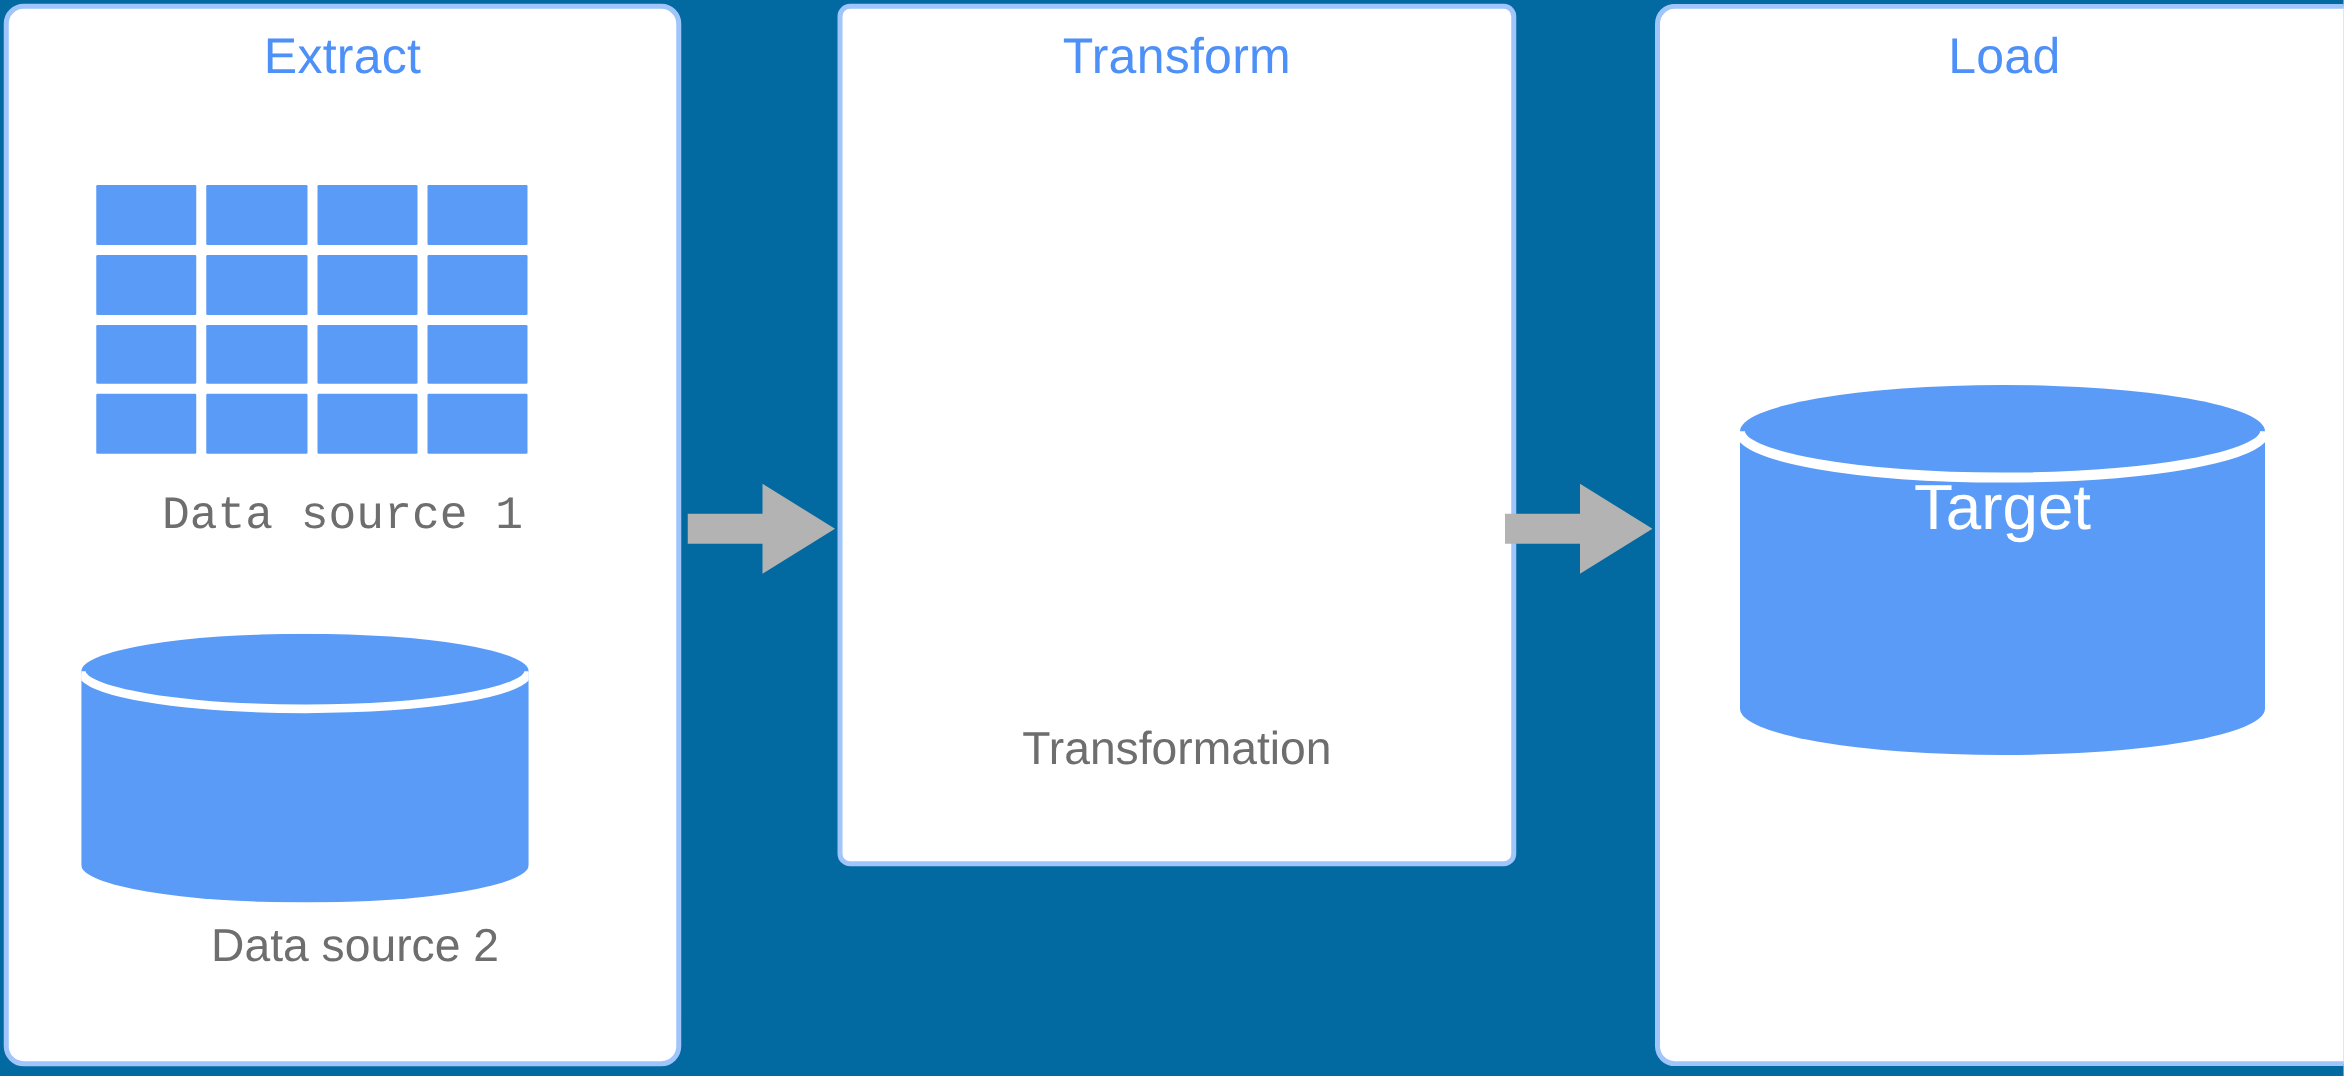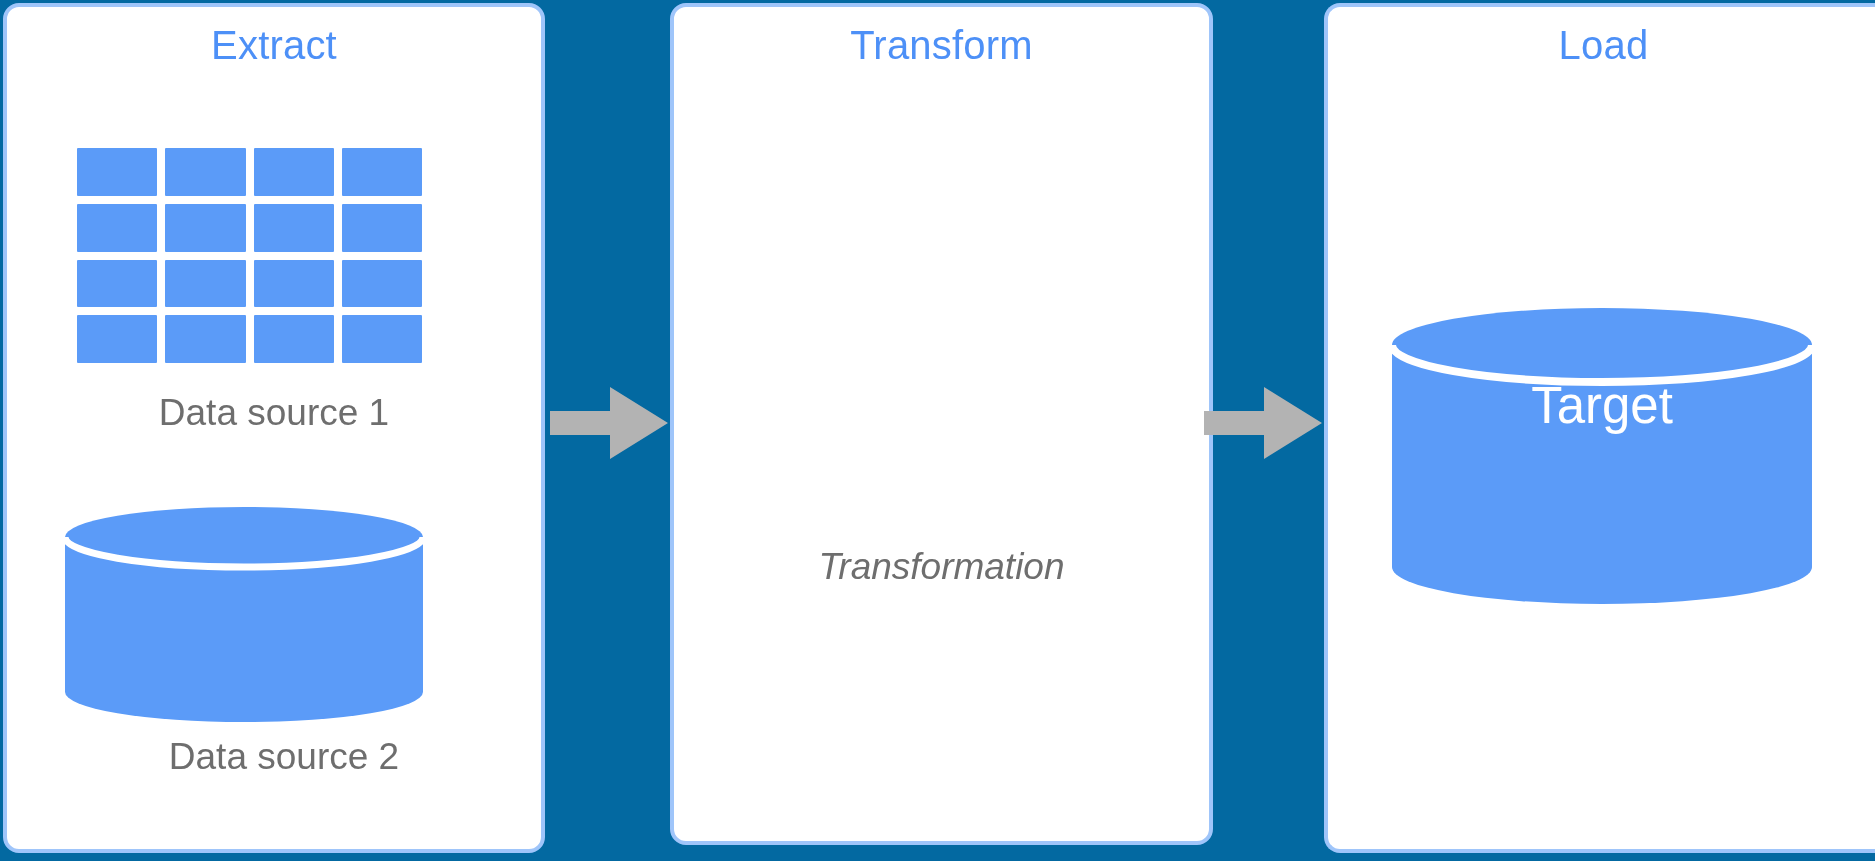--- a/index.html
+++ b/index.html
@@ -8,36 +8,36 @@
 
   #stage{position:absolute;left:0;top:0;width:1875px;height:861px;background:#0369a1;}
 
   .panel{position:absolute;box-sizing:border-box;background:#ffffff;
          border:4px solid var(--panel-border,#9FC5FA);border-radius:16px;}
   .panel-title{position:absolute;left:0;right:0;top:14px;text-align:center;
                font-size:40px;line-height:48px;color:var(--title-color,#4D90F7);
                font-weight:400;letter-spacing:0.2px;white-space:nowrap;}
 
   .panel-extract{left:3px;top:3px;width:542px;height:850px;}
-  .panel-transform{left:670px;top:3px;width:543px;height:842px;}
+  .panel-transform{left:670px;top:3px;width:543px;height:690px;border-radius:10px;}
   .panel-load{left:1324px;top:3px;width:600px;height:850px;
               border-right:none;border-top-right-radius:0;border-bottom-right-radius:0;}
 
   
   .grid-icon{position:absolute;left:70px;top:141px;width:345px;height:215px;
              display:grid;grid-template-columns:repeat(4,1fr);grid-template-rows:repeat(4,1fr);
              gap:8px 8px;}
   .grid-cell{background:#5B9BF8;border-radius:1px;}
 
   .caption{position:absolute;text-align:center;color:#6E6E6E;
            font-size:37px;line-height:46px;font-weight:400;white-space:nowrap;}
 
-  .cap-ds1{left:0;right:0;top:383px;}
+  .cap-ds1{left:0;right:0;top:383px;font-family:Liberation Mono, monospace;}
   .cap-ds2{left:0;right:0;top:727px;padding-left:20px;}
-  .cap-engine{left:0;right:0;top:536px;line-height:48px;white-space:normal;font-style:italic;}
+  .cap-engine{left:0;right:0;top:568px;line-height:48px;white-space:normal;}
 
   
   .cyl{position:absolute;}
   .cyl svg{display:block;width:100%;height:100%;}
 
   .cyl-ds2{left:58px;top:500px;width:358px;height:215px;}
   .cyl-target{left:1392px;top:308px;width:420px;height:296px;}
 
   .target-label{position:absolute;left:1392px;top:383px;width:420px;
                 text-align:center;color:#ffffff;font-size:51px;line-height:46px;

